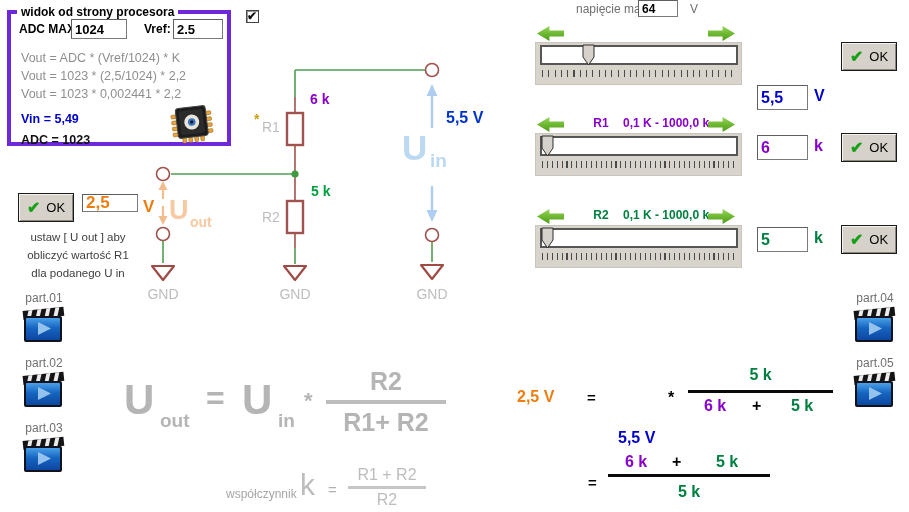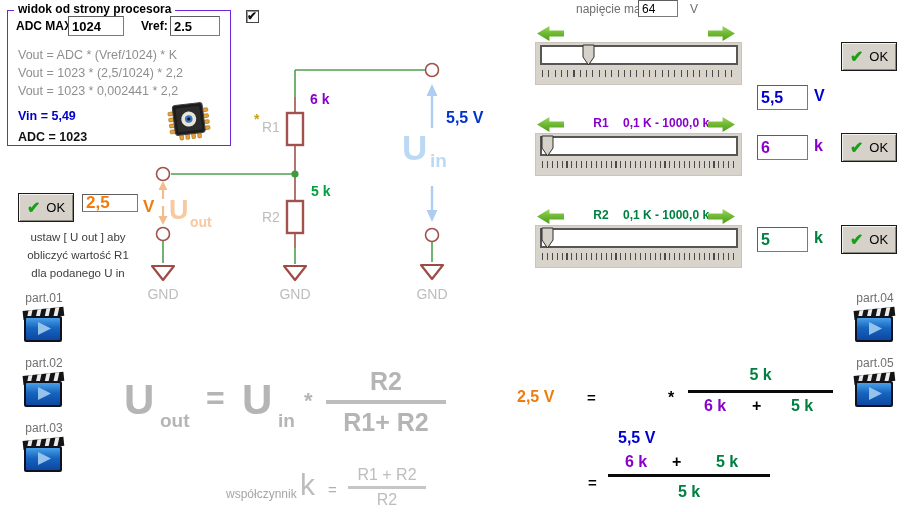--- a/index.html
+++ b/index.html
@@ -2,21 +2,21 @@
 <html><head>
 <meta charset="utf-8">
 <style>
   * { margin:0; padding:0; box-sizing:border-box; }
   html,body { width:909px; height:512px; background:#fff; overflow:hidden;
               font-family:"Liberation Sans", sans-serif; font-size:12px; color:#000; }
   .abs { position:absolute; }
   #stage { position:relative; width:909px; height:512px; background:#fff; }
 
   
-  .proc-panel { left:7px; top:10px; width:224px; height:136px; border:1px solid #6d28d9; }
+  .proc-panel { left:7px; top:10px; width:224px; height:136px; border:4px solid #6d28d9; }
   .proc-legend { position:absolute; left:6px; top:-9px; background:#fff; padding:0 4px;
                  font-weight:bold; font-size:12px; white-space:nowrap; }
   .proc-label { font-weight:bold; font-size:12px; }
   .tbox { background:#fff; border:1px solid #7b7b7b; border-top-color:#5e5e5e; border-left-color:#5e5e5e;
           font-family:"Liberation Sans",sans-serif; padding:0 3px; font-size:13px; font-weight:bold; }
   .gray-line { color:#8f8f8f; font-size:12.5px; white-space:nowrap; }
   .vin-line  { color:#0000cc; font-size:12.5px; font-weight:bold; }
   .adc-line  { color:#111; font-size:12.5px; font-weight:bold; }
 
   
@@ -148,21 +148,21 @@
         <circle cx="25" cy="20" r="7.5" fill="#e9e5da"></circle>
         <circle cx="25" cy="20" r="3.8" fill="#3a77c2"></circle>
         <circle cx="25" cy="20" r="1.6" fill="#111"></circle>
       </g>
     </svg>
   </div>
 
   <span class="checkbox checked" style="left:246px; top:10px"></span>
 
   <span class="abs dim" style="left:576px; top:2px">napięcie max</span>
-  <input class="abs tbox" style="left: 638px; top: 0px; width: 40px; height: 17px; font-weight: normal; font-size: 12px;" value="64">
+  <input class="abs tbox" style="left: 638px; top: 0px; width: 40px; height: 17px; font-weight: bold; font-size: 12px;" value="64">
   <span class="abs dim" style="left:690px; top:2px">V</span>
 
   <div class="abs slider-group" style="top:24px">
     <span class="arrow-btn arrow-left" style="left:2px; top:2px"></span>
     <span class="sl-name c-blue">U in</span>
     <span class="sl-range c-blue">0,1 V - 64,0 V</span>
     <span class="arrow-btn arrow-right" style="left:173px; top:2px"></span>
     <div class="sl-panel">
       <div class="sl-track"></div>
       <svg class="sl-thumb" style="left:46px" width="13" height="22">

